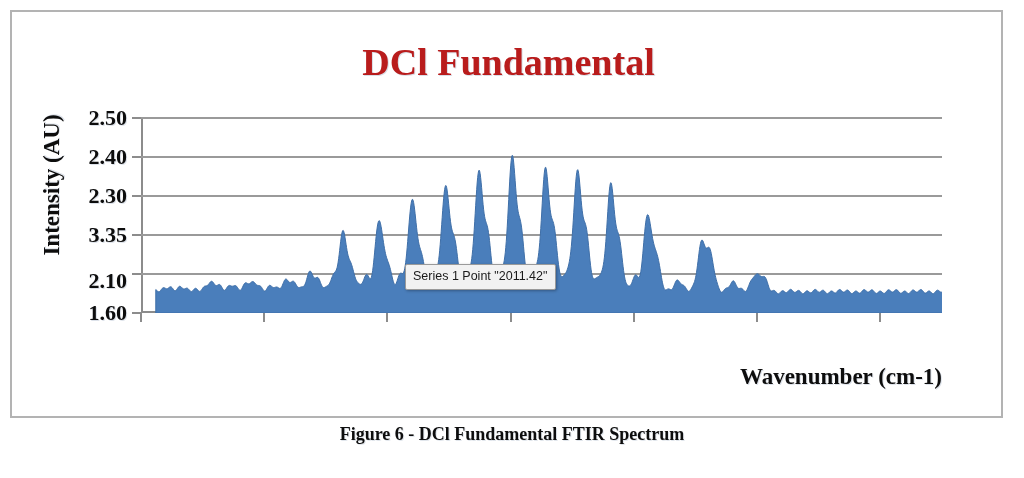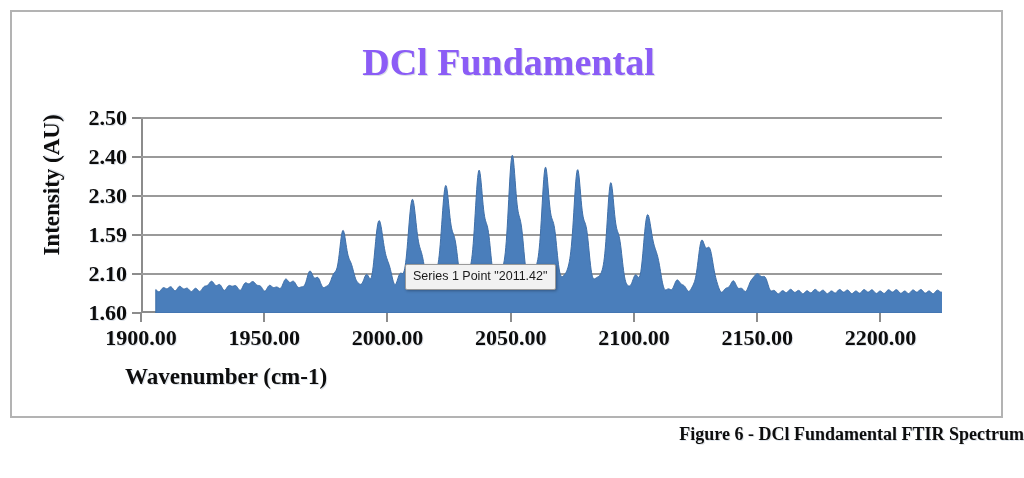--- a/index.html
+++ b/index.html
@@ -24,21 +24,21 @@
   }
 
   .chart-title{
     position:absolute;
     left:0;top:28px;
     width:993px;
     text-align:center;
     font-family:"Liberation Serif", serif;
     font-weight:bold;
     font-size:38px;
-    color:#8b5cf6;
+    color:#b91c1c;
     letter-spacing:0px;
     text-shadow:1px 1px 0 rgba(120,140,170,.28);
   }
 
   
   .plot-area{
     position:absolute;
     left:129px;   
     top:106px;    
     width:801px;
@@ -81,22 +81,22 @@
     font-family:"Liberation Serif", serif;
     font-weight:bold;font-size:22px;color:#0d0d0d;
     white-space:nowrap;
     text-shadow:1px 1px 0 rgba(120,140,170,.25);
   }
   .x-axis-labels{
     position:absolute;left:129px;top:301px;width:801px;height:40px;
   }
   .axis-title-x{
     position:absolute;
-    left:113px;top:352px;width:801px;
-    text-align:left;
+    left:129px;top:352px;width:801px;
+    text-align:right;
     font-family:"Liberation Serif", serif;
     font-weight:bold;font-size:23px;color:#0d0d0d;
     text-shadow:1px 1px 0 rgba(120,140,170,.25);
   }
   .axis-title-y{
     position:absolute;
     left:-60px;top:160px;
     width:200px;
     text-align:center;
     transform:rotate(-90deg);
@@ -126,43 +126,43 @@
     color:#1a1a1a;
     box-shadow:1px 1px 3px rgba(0,0,0,.30);
     white-space:nowrap;
     z-index:40;
   }
 
   .caption{
     position:absolute;
     left:0;top:424px;
     width:1024px;
-    text-align:right;
+    text-align:center;
     font-family:"Liberation Serif", serif;
     font-weight:bold;
     font-size:18px;
     color:#0d0d0d;
     text-shadow:1px 1px 0 rgba(120,140,170,.22);
   }
 </style>
 </head>
 <body>
 
 <div id="page">
 
   <div class="figure-frame">
 
     <div class="chart-title">DCl Fundamental</div>
 
     <div class="axis-title-y">Intensity (AU)</div>
 
     <div class="y-axis-labels">
         <div class="ylabel-val" style="top: 195px;">1.60</div>
-        <div class="ylabel-val" style="top: 156px; margin-left: 38px;">2.10</div>
-        <div class="ylabel-val" style="top: 117px;">1.59</div>
+        <div class="ylabel-val" style="top: 163px; margin-left: 38px;">2.10</div>
+        <div class="ylabel-val" style="top: 117px;">3.35</div>
         <div class="ylabel-val" style="top: 78px;">2.30</div>
         <div class="ylabel-val" style="top: 39px; margin-left: 36px;">2.40</div>
         <div class="ylabel-val" style="top: 0px; text-align: right;">2.50</div>
       </div>
 
     <div class="plot-area">
       <div class="plot-box"></div>
       <div class="grid-layer">
           <div class="gridline" style="top: 155px; border-top-color: rgb(154, 154, 154);"></div>
           <div class="gridline" style="top: 116px; border-top-color: rgb(154, 154, 154);"></div>
@@ -183,29 +183,20 @@
           <div class="xtick" style="left: 368.692px; border-left-color: rgb(140, 140, 140);"></div>
           <div class="xtick" style="left: 491.923px; border-left-color: rgb(140, 140, 140);"></div>
           <div class="xtick" style="left: 615.154px; border-left-color: rgb(140, 140, 140);"></div>
           <div class="xtick" style="left: 738.385px; border-left-color: rgb(140, 140, 140);"></div>
         </div>
       <svg class="spectrum-svg" viewBox="0 0 801 195" preserveAspectRatio="none">
         <path id="series1-path" d="M 14.79 195 L 14.79 171.61 L 15.28 171.97 L 15.77 172.43 L 16.27 172.91 L 16.76 173.33 L 17.25 173.62 L 17.75 173.74 L 18.24 173.66 L 18.73 173.37 L 19.22 172.90 L 19.72 172.30 L 20.21 171.64 L 20.70 170.99 L 21.20 170.42 L 21.69 169.98 L 22.18 169.71 L 22.67 169.62 L 23.17 169.69 L 23.66 169.89 L 24.15 170.15 L 24.65 170.42 L 25.14 170.63 L 25.63 170.74 L 26.12 170.71 L 26.62 170.54 L 27.11 170.24 L 27.60 169.87 L 28.10 169.47 L 28.59 169.11 L 29.08 168.86 L 29.58 168.77 L 30.07 168.87 L 30.56 169.17 L 31.05 169.65 L 31.55 170.26 L 32.04 170.94 L 32.53 171.60 L 33.03 172.16 L 33.52 172.55 L 34.01 172.73 L 34.50 172.65 L 35.00 172.34 L 35.49 171.82 L 35.98 171.15 L 36.48 170.41 L 36.97 169.69 L 37.46 169.06 L 37.96 168.58 L 38.45 168.32 L 38.94 168.27 L 39.43 168.44 L 39.93 168.78 L 40.42 169.23 L 40.91 169.73 L 41.41 170.20 L 41.90 170.59 L 42.39 170.85 L 42.88 170.95 L 43.38 170.91 L 43.87 170.76 L 44.36 170.54 L 44.86 170.32 L 45.35 170.16 L 45.84 170.11 L 46.33 170.21 L 46.83 170.47 L 47.32 170.89 L 47.81 171.42 L 48.31 172.00 L 48.80 172.57 L 49.29 173.06 L 49.79 173.40 L 50.28 173.55 L 50.77 173.48 L 51.26 173.21 L 51.76 172.77 L 52.25 172.21 L 52.74 171.61 L 53.24 171.05 L 53.73 170.60 L 54.22 170.33 L 54.71 170.27 L 55.21 170.43 L 55.70 170.79 L 56.19 171.29 L 56.69 171.87 L 57.18 172.44 L 57.67 172.93 L 58.16 173.26 L 58.66 173.38 L 59.15 173.27 L 59.64 172.94 L 60.14 172.41 L 60.63 171.74 L 61.12 170.99 L 61.62 170.24 L 62.11 169.55 L 62.60 168.97 L 63.09 168.53 L 63.59 168.24 L 64.08 168.07 L 64.57 167.97 L 65.07 167.90 L 65.56 167.80 L 66.05 167.62 L 66.54 167.32 L 67.04 166.89 L 67.53 166.33 L 68.02 165.68 L 68.52 165.00 L 69.01 164.36 L 69.50 163.81 L 70.00 163.43 L 70.49 163.27 L 70.98 163.34 L 71.47 163.65 L 71.97 164.15 L 72.46 164.80 L 72.95 165.51 L 73.45 166.21 L 73.94 166.82 L 74.43 167.28 L 74.92 167.55 L 75.42 167.62 L 75.91 167.51 L 76.40 167.27 L 76.90 166.96 L 77.39 166.66 L 77.88 166.46 L 78.37 166.42 L 78.87 166.58 L 79.36 166.97 L 79.85 167.58 L 80.35 168.35 L 80.84 169.24 L 81.33 170.14 L 81.83 170.97 L 82.32 171.65 L 82.81 172.10 L 83.30 172.30 L 83.80 172.21 L 84.29 171.87 L 84.78 171.31 L 85.28 170.62 L 85.77 169.85 L 86.26 169.11 L 86.75 168.45 L 87.25 167.94 L 87.74 167.60 L 88.23 167.45 L 88.73 167.45 L 89.22 167.57 L 89.71 167.76 L 90.20 167.96 L 90.70 168.11 L 91.19 168.19 L 91.68 168.17 L 92.18 168.06 L 92.67 167.89 L 93.16 167.70 L 93.66 167.56 L 94.15 167.51 L 94.64 167.61 L 95.13 167.88 L 95.63 168.33 L 96.12 168.93 L 96.61 169.65 L 97.11 170.42 L 97.60 171.15 L 98.09 171.76 L 98.58 172.17 L 99.08 172.33 L 99.57 172.20 L 100.06 171.78 L 100.56 171.08 L 101.05 170.18 L 101.54 169.15 L 102.04 168.07 L 102.53 167.05 L 103.02 166.16 L 103.51 165.46 L 104.01 165.00 L 104.50 164.77 L 104.99 164.76 L 105.49 164.92 L 105.98 165.17 L 106.47 165.45 L 106.96 165.69 L 107.46 165.82 L 107.95 165.81 L 108.44 165.65 L 108.94 165.36 L 109.43 164.96 L 109.92 164.52 L 110.41 164.10 L 110.91 163.76 L 111.40 163.55 L 111.89 163.52 L 112.39 163.67 L 112.88 164.00 L 113.37 164.46 L 113.87 165.02 L 114.36 165.60 L 114.85 166.16 L 115.34 166.64 L 115.84 167.01 L 116.33 167.26 L 116.82 167.40 L 117.32 167.46 L 117.81 167.49 L 118.30 167.55 L 118.79 167.69 L 119.29 167.95 L 119.78 168.37 L 120.27 168.93 L 120.77 169.63 L 121.26 170.41 L 121.75 171.20 L 122.24 171.93 L 122.74 172.52 L 123.23 172.90 L 123.72 173.04 L 124.22 172.90 L 124.71 172.49 L 125.20 171.86 L 125.70 171.07 L 126.19 170.19 L 126.68 169.32 L 127.17 168.54 L 127.67 167.92 L 128.16 167.51 L 128.65 167.33 L 129.15 167.37 L 129.64 167.59 L 130.13 167.95 L 130.62 168.38 L 131.12 168.81 L 131.61 169.17 L 132.10 169.43 L 132.60 169.55 L 133.09 169.56 L 133.58 169.46 L 134.08 169.30 L 134.57 169.13 L 135.06 169.00 L 135.55 168.96 L 136.05 169.03 L 136.54 169.22 L 137.03 169.50 L 137.53 169.83 L 138.02 170.14 L 138.51 170.36 L 139.00 170.42 L 139.50 170.27 L 139.99 169.85 L 140.48 169.17 L 140.98 168.25 L 141.47 167.12 L 141.96 165.88 L 142.45 164.62 L 142.95 163.43 L 143.44 162.41 L 143.93 161.64 L 144.43 161.17 L 144.92 161.01 L 145.41 161.14 L 145.91 161.52 L 146.40 162.07 L 146.89 162.71 L 147.38 163.33 L 147.88 163.86 L 148.37 164.24 L 148.86 164.43 L 149.36 164.42 L 149.85 164.25 L 150.34 163.97 L 150.83 163.65 L 151.33 163.37 L 151.82 163.20 L 152.31 163.20 L 152.81 163.41 L 153.30 163.83 L 153.79 164.45 L 154.28 165.22 L 154.78 166.08 L 155.27 166.95 L 155.76 167.76 L 156.26 168.45 L 156.75 168.97 L 157.24 169.32 L 157.74 169.48 L 158.23 169.50 L 158.72 169.41 L 159.21 169.25 L 159.71 169.09 L 160.20 168.95 L 160.69 168.84 L 161.19 168.76 L 161.68 168.67 L 162.17 168.52 L 162.66 168.25 L 163.16 167.80 L 163.65 167.09 L 164.14 166.11 L 164.64 164.84 L 165.13 163.31 L 165.62 161.59 L 166.12 159.76 L 166.61 157.94 L 167.10 156.27 L 167.59 154.85 L 168.09 153.80 L 168.58 153.17 L 169.07 153.00 L 169.57 153.27 L 170.06 153.92 L 170.55 154.87 L 171.04 155.97 L 171.54 157.12 L 172.03 158.19 L 172.52 159.07 L 173.02 159.71 L 173.51 160.06 L 174.00 160.15 L 174.49 160.04 L 174.99 159.79 L 175.48 159.53 L 175.97 159.34 L 176.47 159.33 L 176.96 159.56 L 177.45 160.07 L 177.95 160.85 L 178.44 161.89 L 178.93 163.10 L 179.42 164.40 L 179.92 165.69 L 180.41 166.88 L 180.90 167.90 L 181.40 168.68 L 181.89 169.22 L 182.38 169.50 L 182.87 169.57 L 183.37 169.47 L 183.86 169.25 L 184.35 168.98 L 184.85 168.68 L 185.34 168.40 L 185.83 168.13 L 186.32 167.86 L 186.82 167.54 L 187.31 167.14 L 187.80 166.60 L 188.30 165.89 L 188.79 165.00 L 189.28 163.92 L 189.78 162.68 L 190.27 161.34 L 190.76 159.97 L 191.25 158.64 L 191.75 157.42 L 192.24 156.37 L 192.73 155.50 L 193.23 154.81 L 193.72 154.25 L 194.21 153.71 L 194.70 153.08 L 195.20 152.22 L 195.69 151.00 L 196.18 149.28 L 196.68 146.99 L 197.17 144.09 L 197.66 140.62 L 198.16 136.66 L 198.65 132.38 L 199.14 127.99 L 199.63 123.74 L 200.13 119.87 L 200.62 116.62 L 201.11 114.21 L 201.61 112.76 L 202.10 112.35 L 202.59 112.97 L 203.08 114.52 L 203.58 116.84 L 204.07 119.73 L 204.56 122.96 L 205.06 126.29 L 205.55 129.53 L 206.04 132.49 L 206.53 135.08 L 207.03 137.25 L 207.52 139.02 L 208.01 140.45 L 208.51 141.64 L 209.00 142.72 L 209.49 143.79 L 209.99 144.96 L 210.48 146.29 L 210.97 147.81 L 211.46 149.51 L 211.96 151.35 L 212.45 153.27 L 212.94 155.19 L 213.44 157.02 L 213.93 158.70 L 214.42 160.18 L 214.91 161.45 L 215.41 162.50 L 215.90 163.36 L 216.39 164.06 L 216.89 164.63 L 217.38 165.12 L 217.87 165.55 L 218.36 165.90 L 218.86 166.17 L 219.35 166.32 L 219.84 166.31 L 220.34 166.09 L 220.83 165.64 L 221.32 164.94 L 221.82 163.99 L 222.31 162.84 L 222.80 161.56 L 223.29 160.23 L 223.79 158.96 L 224.28 157.86 L 224.77 157.03 L 225.27 156.54 L 225.76 156.42 L 226.25 156.68 L 226.74 157.27 L 227.24 158.08 L 227.73 159.01 L 228.22 159.88 L 228.72 160.54 L 229.21 160.82 L 229.70 160.58 L 230.20 159.68 L 230.69 158.05 L 231.18 155.66 L 231.67 152.51 L 232.17 148.66 L 232.66 144.20 L 233.15 139.29 L 233.65 134.08 L 234.14 128.76 L 234.63 123.52 L 235.12 118.55 L 235.62 114.03 L 236.11 110.12 L 236.60 106.95 L 237.10 104.61 L 237.59 103.16 L 238.08 102.60 L 238.57 102.92 L 239.07 104.05 L 239.56 105.89 L 240.05 108.33 L 240.55 111.22 L 241.04 114.43 L 241.53 117.80 L 242.03 121.21 L 242.52 124.54 L 243.01 127.69 L 243.50 130.59 L 244.00 133.21 L 244.49 135.51 L 244.98 137.52 L 245.48 139.27 L 245.97 140.81 L 246.46 142.20 L 246.95 143.53 L 247.45 144.86 L 247.94 146.27 L 248.43 147.81 L 248.93 149.52 L 249.42 151.41 L 249.91 153.46 L 250.40 155.62 L 250.90 157.83 L 251.39 160.00 L 251.88 162.01 L 252.38 163.77 L 252.87 165.17 L 253.36 166.13 L 253.86 166.60 L 254.35 166.57 L 254.84 166.04 L 255.33 165.09 L 255.83 163.80 L 256.32 162.30 L 256.81 160.71 L 257.31 159.16 L 257.80 157.78 L 258.29 156.65 L 258.78 155.84 L 259.28 155.36 L 259.77 155.17 L 260.26 155.20 L 260.76 155.34 L 261.25 155.47 L 261.74 155.43 L 262.24 155.06 L 262.73 154.23 L 263.22 152.82 L 263.71 150.73 L 264.21 147.91 L 264.70 144.34 L 265.19 140.05 L 265.69 135.08 L 266.18 129.54 L 266.67 123.57 L 267.16 117.33 L 267.66 111.01 L 268.15 104.81 L 268.64 98.96 L 269.14 93.65 L 269.63 89.11 L 270.12 85.49 L 270.61 82.94 L 271.11 81.55 L 271.60 81.35 L 272.09 82.31 L 272.59 84.36 L 273.08 87.34 L 273.57 91.08 L 274.07 95.37 L 274.56 99.98 L 275.05 104.68 L 275.54 109.26 L 276.04 113.57 L 276.53 117.46 L 277.02 120.87 L 277.52 123.77 L 278.01 126.20 L 278.50 128.22 L 278.99 129.94 L 279.49 131.49 L 279.98 133.01 L 280.47 134.62 L 280.97 136.42 L 281.46 138.49 L 281.95 140.86 L 282.44 143.52 L 282.94 146.42 L 283.43 149.47 L 283.92 152.55 L 284.42 155.52 L 284.91 158.24 L 285.40 160.57 L 285.90 162.41 L 286.39 163.67 L 286.88 164.31 L 287.37 164.34 L 287.87 163.81 L 288.36 162.79 L 288.85 161.42 L 289.35 159.83 L 289.84 158.17 L 290.33 156.57 L 290.82 155.15 L 291.32 154.00 L 291.81 153.16 L 292.30 152.64 L 292.80 152.39 L 293.29 152.35 L 293.78 152.41 L 294.28 152.45 L 294.77 152.32 L 295.26 151.90 L 295.75 151.04 L 296.25 149.65 L 296.74 147.63 L 297.23 144.90 L 297.73 141.43 L 298.22 137.21 L 298.71 132.26 L 299.20 126.62 L 299.70 120.39 L 300.19 113.70 L 300.68 106.71 L 301.18 99.64 L 301.67 92.70 L 302.16 86.16 L 302.65 80.27 L 303.15 75.28 L 303.64 71.40 L 304.13 68.80 L 304.63 67.58 L 305.12 67.77 L 305.61 69.31 L 306.11 72.05 L 306.60 75.78 L 307.09 80.25 L 307.58 85.17 L 308.08 90.22 L 308.57 95.15 L 309.06 99.70 L 309.56 103.72 L 310.05 107.11 L 310.54 109.85 L 311.03 112.01 L 311.53 113.69 L 312.02 115.08 L 312.51 116.37 L 313.01 117.75 L 313.50 119.40 L 313.99 121.46 L 314.48 124.01 L 314.98 127.09 L 315.47 130.64 L 315.96 134.57 L 316.46 138.74 L 316.95 142.98 L 317.44 147.08 L 317.94 150.87 L 318.43 154.17 L 318.92 156.87 L 319.41 158.87 L 319.91 160.14 L 320.40 160.70 L 320.89 160.62 L 321.39 160.01 L 321.88 159.01 L 322.37 157.77 L 322.86 156.43 L 323.36 155.12 L 323.85 153.96 L 324.34 153.03 L 324.84 152.35 L 325.33 151.92 L 325.82 151.71 L 326.32 151.65 L 326.81 151.65 L 327.30 151.59 L 327.79 151.37 L 328.29 150.88 L 328.78 149.99 L 329.27 148.60 L 329.77 146.63 L 330.26 143.98 L 330.75 140.59 L 331.24 136.40 L 331.74 131.39 L 332.23 125.55 L 332.72 118.93 L 333.22 111.62 L 333.71 103.77 L 334.20 95.58 L 334.69 87.29 L 335.19 79.22 L 335.68 71.68 L 336.17 65.00 L 336.67 59.49 L 337.16 55.42 L 337.65 52.95 L 338.15 52.18 L 338.64 53.10 L 339.13 55.57 L 339.62 59.37 L 340.12 64.19 L 340.61 69.67 L 341.10 75.44 L 341.60 81.15 L 342.09 86.47 L 342.58 91.19 L 343.07 95.16 L 343.57 98.35 L 344.06 100.82 L 344.55 102.72 L 345.05 104.26 L 345.54 105.67 L 346.03 107.21 L 346.52 109.10 L 347.02 111.50 L 347.51 114.52 L 348.00 118.19 L 348.50 122.45 L 348.99 127.18 L 349.48 132.21 L 349.98 137.32 L 350.47 142.30 L 350.96 146.91 L 351.45 150.98 L 351.95 154.37 L 352.44 157.00 L 352.93 158.82 L 353.43 159.89 L 353.92 160.27 L 354.41 160.08 L 354.90 159.45 L 355.40 158.54 L 355.89 157.48 L 356.38 156.40 L 356.88 155.38 L 357.37 154.49 L 357.86 153.75 L 358.36 153.16 L 358.85 152.70 L 359.34 152.30 L 359.83 151.90 L 360.33 151.43 L 360.82 150.81 L 361.31 149.96 L 361.81 148.78 L 362.30 147.18 L 362.79 145.08 L 363.28 142.37 L 363.78 138.96 L 364.27 134.75 L 364.76 129.66 L 365.26 123.64 L 365.75 116.68 L 366.24 108.84 L 366.73 100.23 L 367.23 91.04 L 367.72 81.56 L 368.21 72.11 L 368.71 63.08 L 369.20 54.88 L 369.69 47.90 L 370.19 42.49 L 370.68 38.92 L 371.17 37.33 L 371.66 37.76 L 372.16 40.10 L 372.65 44.10 L 373.14 49.44 L 373.64 55.69 L 374.13 62.41 L 374.62 69.16 L 375.11 75.57 L 375.61 81.31 L 376.10 86.21 L 376.59 90.20 L 377.09 93.32 L 377.58 95.73 L 378.07 97.66 L 378.56 99.37 L 379.06 101.14 L 379.55 103.25 L 380.04 105.88 L 380.54 109.15 L 381.03 113.11 L 381.52 117.70 L 382.02 122.80 L 382.51 128.21 L 383.00 133.71 L 383.49 139.06 L 383.99 144.03 L 384.48 148.45 L 384.97 152.16 L 385.47 155.10 L 385.96 157.23 L 386.45 158.61 L 386.94 159.30 L 387.44 159.43 L 387.93 159.13 L 388.42 158.52 L 388.92 157.73 L 389.41 156.87 L 389.90 156.00 L 390.40 155.17 L 390.89 154.40 L 391.38 153.70 L 391.87 153.05 L 392.37 152.42 L 392.86 151.78 L 393.35 151.11 L 393.85 150.37 L 394.34 149.52 L 394.83 148.51 L 395.32 147.28 L 395.82 145.75 L 396.31 143.83 L 396.80 141.41 L 397.30 138.36 L 397.79 134.57 L 398.28 129.94 L 398.77 124.39 L 399.27 117.92 L 399.76 110.58 L 400.25 102.52 L 400.75 93.97 L 401.24 85.22 L 401.73 76.64 L 402.23 68.62 L 402.72 61.58 L 403.21 55.88 L 403.70 51.82 L 404.20 49.58 L 404.69 49.26 L 405.18 50.77 L 405.68 53.93 L 406.17 58.44 L 406.66 63.90 L 407.15 69.88 L 407.65 75.97 L 408.14 81.77 L 408.63 86.97 L 409.13 91.38 L 409.62 94.91 L 410.11 97.60 L 410.60 99.59 L 411.10 101.09 L 411.59 102.38 L 412.08 103.72 L 412.58 105.38 L 413.07 107.56 L 413.56 110.37 L 414.06 113.86 L 414.55 117.98 L 415.04 122.61 L 415.53 127.58 L 416.03 132.66 L 416.52 137.65 L 417.01 142.32 L 417.51 146.52 L 418.00 150.11 L 418.49 153.03 L 418.98 155.27 L 419.48 156.86 L 419.97 157.88 L 420.46 158.43 L 420.96 158.61 L 421.45 158.52 L 421.94 158.24 L 422.44 157.84 L 422.93 157.35 L 423.42 156.80 L 423.91 156.18 L 424.41 155.47 L 424.90 154.66 L 425.39 153.71 L 425.89 152.60 L 426.38 151.31 L 426.87 149.80 L 427.36 148.03 L 427.86 145.96 L 428.35 143.52 L 428.84 140.64 L 429.34 137.23 L 429.83 133.21 L 430.32 128.49 L 430.81 123.03 L 431.31 116.79 L 431.80 109.84 L 432.29 102.27 L 432.79 94.27 L 433.28 86.10 L 433.77 78.07 L 434.27 70.54 L 434.76 63.87 L 435.25 58.41 L 435.74 54.43 L 436.24 52.15 L 436.73 51.65 L 437.22 52.89 L 437.72 55.74 L 438.21 59.92 L 438.70 65.08 L 439.19 70.84 L 439.69 76.78 L 440.18 82.53 L 440.67 87.77 L 441.17 92.29 L 441.66 95.97 L 442.15 98.82 L 442.64 100.94 L 443.14 102.52 L 443.63 103.82 L 444.12 105.10 L 444.62 106.62 L 445.11 108.59 L 445.60 111.17 L 446.10 114.42 L 446.59 118.34 L 447.08 122.83 L 447.57 127.73 L 448.07 132.85 L 448.56 137.95 L 449.05 142.83 L 449.55 147.28 L 450.04 151.17 L 450.53 154.39 L 451.02 156.91 L 451.52 158.74 L 452.01 159.95 L 452.50 160.63 L 453.00 160.90 L 453.49 160.87 L 453.98 160.66 L 454.48 160.36 L 454.97 160.04 L 455.46 159.72 L 455.95 159.42 L 456.45 159.15 L 456.94 158.86 L 457.43 158.54 L 457.93 158.16 L 458.42 157.68 L 458.91 157.08 L 459.40 156.35 L 459.90 155.45 L 460.39 154.35 L 460.88 153.01 L 461.38 151.35 L 461.87 149.31 L 462.36 146.78 L 462.85 143.66 L 463.35 139.84 L 463.84 135.24 L 464.33 129.83 L 464.83 123.62 L 465.32 116.68 L 465.81 109.18 L 466.31 101.35 L 466.80 93.49 L 467.29 85.94 L 467.78 79.08 L 468.28 73.25 L 468.77 68.77 L 469.26 65.86 L 469.76 64.66 L 470.25 65.16 L 470.74 67.27 L 471.23 70.76 L 471.73 75.31 L 472.22 80.56 L 472.71 86.12 L 473.21 91.63 L 473.70 96.76 L 474.19 101.28 L 474.68 105.06 L 475.18 108.08 L 475.67 110.41 L 476.16 112.20 L 476.66 113.67 L 477.15 115.06 L 477.64 116.59 L 478.14 118.46 L 478.63 120.82 L 479.12 123.73 L 479.61 127.18 L 480.11 131.11 L 480.60 135.38 L 481.09 139.82 L 481.59 144.25 L 482.08 148.50 L 482.57 152.42 L 483.06 155.89 L 483.56 158.85 L 484.05 161.28 L 484.54 163.21 L 485.04 164.69 L 485.53 165.80 L 486.02 166.62 L 486.52 167.21 L 487.01 167.62 L 487.50 167.88 L 487.99 167.99 L 488.49 167.94 L 488.98 167.71 L 489.47 167.26 L 489.97 166.57 L 490.46 165.65 L 490.95 164.51 L 491.44 163.22 L 491.94 161.83 L 492.43 160.45 L 492.92 159.18 L 493.42 158.12 L 493.91 157.34 L 494.40 156.91 L 494.89 156.83 L 495.39 157.08 L 495.88 157.58 L 496.37 158.21 L 496.87 158.84 L 497.36 159.30 L 497.85 159.41 L 498.35 159.01 L 498.84 157.96 L 499.33 156.16 L 499.82 153.56 L 500.32 150.14 L 500.81 145.97 L 501.30 141.13 L 501.80 135.78 L 502.29 130.10 L 502.78 124.29 L 503.27 118.58 L 503.77 113.19 L 504.26 108.32 L 504.75 104.15 L 505.25 100.82 L 505.74 98.43 L 506.23 97.01 L 506.72 96.57 L 507.22 97.05 L 507.71 98.34 L 508.20 100.32 L 508.70 102.83 L 509.19 105.72 L 509.68 108.81 L 510.18 111.96 L 510.67 115.05 L 511.16 117.97 L 511.65 120.66 L 512.15 123.08 L 512.64 125.23 L 513.13 127.13 L 513.63 128.82 L 514.12 130.35 L 514.61 131.81 L 515.10 133.25 L 515.60 134.75 L 516.09 136.38 L 516.58 138.19 L 517.08 140.21 L 517.57 142.47 L 518.06 144.97 L 518.56 147.68 L 519.05 150.56 L 519.54 153.54 L 520.03 156.55 L 520.53 159.50 L 521.02 162.28 L 521.51 164.80 L 522.01 167.00 L 522.50 168.80 L 522.99 170.19 L 523.48 171.14 L 523.98 171.71 L 524.47 171.93 L 524.96 171.89 L 525.46 171.69 L 525.95 171.40 L 526.44 171.13 L 526.93 170.94 L 527.43 170.86 L 527.92 170.91 L 528.41 171.07 L 528.91 171.29 L 529.40 171.51 L 529.89 171.65 L 530.39 171.64 L 530.88 171.42 L 531.37 170.94 L 531.86 170.21 L 532.36 169.24 L 532.85 168.08 L 533.34 166.82 L 533.84 165.55 L 534.33 164.35 L 534.82 163.34 L 535.31 162.57 L 535.81 162.09 L 536.30 161.92 L 536.79 162.05 L 537.29 162.42 L 537.78 162.98 L 538.27 163.64 L 538.76 164.34 L 539.26 165.00 L 539.75 165.58 L 540.24 166.04 L 540.74 166.39 L 541.23 166.65 L 541.72 166.87 L 542.22 167.10 L 542.71 167.38 L 543.20 167.76 L 543.69 168.27 L 544.19 168.91 L 544.68 169.66 L 545.17 170.48 L 545.67 171.30 L 546.16 172.06 L 546.65 172.69 L 547.14 173.13 L 547.64 173.33 L 548.13 173.28 L 548.62 172.98 L 549.12 172.46 L 549.61 171.77 L 550.10 170.95 L 550.60 170.05 L 551.09 169.11 L 551.58 168.15 L 552.07 167.16 L 552.57 166.10 L 553.06 164.91 L 553.55 163.52 L 554.05 161.82 L 554.54 159.76 L 555.03 157.27 L 555.52 154.33 L 556.02 150.97 L 556.51 147.24 L 557.00 143.26 L 557.50 139.19 L 557.99 135.20 L 558.48 131.49 L 558.97 128.23 L 559.47 125.57 L 559.96 123.62 L 560.45 122.44 L 560.95 122.00 L 561.44 122.24 L 561.93 123.02 L 562.43 124.20 L 562.92 125.57 L 563.41 126.95 L 563.90 128.19 L 564.40 129.16 L 564.89 129.79 L 565.38 130.07 L 565.88 130.05 L 566.37 129.82 L 566.86 129.51 L 567.35 129.28 L 567.85 129.27 L 568.34 129.62 L 568.83 130.42 L 569.33 131.71 L 569.82 133.50 L 570.31 135.74 L 570.80 138.34 L 571.30 141.19 L 571.79 144.16 L 572.28 147.15 L 572.78 150.04 L 573.27 152.77 L 573.76 155.29 L 574.26 157.59 L 574.75 159.68 L 575.24 161.60 L 575.73 163.38 L 576.23 165.06 L 576.72 166.66 L 577.21 168.18 L 577.71 169.61 L 578.20 170.92 L 578.69 172.07 L 579.18 173.00 L 579.68 173.69 L 580.17 174.11 L 580.66 174.24 L 581.16 174.11 L 581.65 173.75 L 582.14 173.22 L 582.64 172.60 L 583.13 171.95 L 583.62 171.34 L 584.11 170.82 L 584.61 170.42 L 585.10 170.14 L 585.59 169.95 L 586.09 169.82 L 586.58 169.69 L 587.07 169.49 L 587.56 169.18 L 588.06 168.72 L 588.55 168.09 L 589.04 167.31 L 589.54 166.41 L 590.03 165.47 L 590.52 164.56 L 591.01 163.77 L 591.51 163.18 L 592.00 162.85 L 592.49 162.84 L 592.99 163.14 L 593.48 163.73 L 593.97 164.56 L 594.47 165.56 L 594.96 166.63 L 595.45 167.68 L 595.94 168.62 L 596.44 169.40 L 596.93 169.96 L 597.42 170.30 L 597.92 170.45 L 598.41 170.45 L 598.90 170.37 L 599.39 170.27 L 599.89 170.23 L 600.38 170.29 L 600.87 170.50 L 601.37 170.86 L 601.86 171.35 L 602.35 171.90 L 602.84 172.47 L 603.34 172.96 L 603.83 173.31 L 604.32 173.44 L 604.82 173.30 L 605.31 172.89 L 605.80 172.19 L 606.30 171.25 L 606.79 170.12 L 607.28 168.86 L 607.77 167.56 L 608.27 166.27 L 608.76 165.06 L 609.25 163.96 L 609.75 163.00 L 610.24 162.17 L 610.73 161.45 L 611.22 160.80 L 611.72 160.21 L 612.21 159.62 L 612.70 159.03 L 613.20 158.42 L 613.69 157.81 L 614.18 157.21 L 614.68 156.67 L 615.17 156.22 L 615.66 155.89 L 616.15 155.73 L 616.65 155.74 L 617.14 155.92 L 617.63 156.25 L 618.13 156.67 L 618.62 157.15 L 619.11 157.63 L 619.60 158.04 L 620.10 158.35 L 620.59 158.54 L 621.08 158.60 L 621.58 158.57 L 622.07 158.49 L 622.56 158.42 L 623.05 158.44 L 623.55 158.62 L 624.04 159.03 L 624.53 159.69 L 625.03 160.63 L 625.52 161.83 L 626.01 163.25 L 626.51 164.82 L 627.00 166.45 L 627.49 168.04 L 627.98 169.50 L 628.48 170.75 L 628.97 171.73 L 629.46 172.42 L 629.96 172.82 L 630.45 172.96 L 630.94 172.91 L 631.43 172.75 L 631.93 172.55 L 632.42 172.40 L 632.91 172.37 L 633.41 172.48 L 633.90 172.76 L 634.39 173.19 L 634.88 173.73 L 635.38 174.32 L 635.87 174.88 L 636.36 175.34 L 636.86 175.65 L 637.35 175.77 L 637.84 175.68 L 638.34 175.39 L 638.83 174.95 L 639.32 174.41 L 639.81 173.85 L 640.31 173.34 L 640.80 172.94 L 641.29 172.71 L 641.79 172.66 L 642.28 172.80 L 642.77 173.08 L 643.26 173.47 L 643.76 173.88 L 644.25 174.25 L 644.74 174.51 L 645.24 174.61 L 645.73 174.52 L 646.22 174.25 L 646.72 173.82 L 647.21 173.28 L 647.70 172.70 L 648.19 172.15 L 648.69 171.71 L 649.18 171.42 L 649.67 171.34 L 650.17 171.46 L 650.66 171.77 L 651.15 172.23 L 651.64 172.76 L 652.14 173.31 L 652.63 173.79 L 653.12 174.15 L 653.62 174.34 L 654.11 174.34 L 654.60 174.17 L 655.09 173.85 L 655.59 173.46 L 656.08 173.04 L 656.57 172.69 L 657.07 172.46 L 657.56 172.40 L 658.05 172.53 L 658.55 172.84 L 659.04 173.30 L 659.53 173.86 L 660.02 174.45 L 660.52 175.00 L 661.01 175.42 L 661.50 175.68 L 662.00 175.74 L 662.49 175.59 L 662.98 175.26 L 663.47 174.79 L 663.97 174.26 L 664.46 173.73 L 664.95 173.28 L 665.45 172.96 L 665.94 172.82 L 666.43 172.86 L 666.92 173.07 L 667.42 173.41 L 667.91 173.82 L 668.40 174.23 L 668.90 174.56 L 669.39 174.76 L 669.88 174.79 L 670.38 174.62 L 670.87 174.27 L 671.36 173.78 L 671.85 173.20 L 672.35 172.60 L 672.84 172.07 L 673.33 171.66 L 673.83 171.43 L 674.32 171.40 L 674.81 171.58 L 675.30 171.93 L 675.80 172.40 L 676.29 172.93 L 676.78 173.43 L 677.28 173.85 L 677.77 174.13 L 678.26 174.22 L 678.76 174.14 L 679.25 173.89 L 679.74 173.52 L 680.23 173.10 L 680.73 172.70 L 681.22 172.39 L 681.71 172.22 L 682.21 172.23 L 682.70 172.44 L 683.19 172.83 L 683.68 173.35 L 684.18 173.94 L 684.67 174.54 L 685.16 175.06 L 685.66 175.44 L 686.15 175.65 L 686.64 175.64 L 687.13 175.44 L 687.63 175.07 L 688.12 174.60 L 688.61 174.08 L 689.11 173.60 L 689.60 173.22 L 690.09 172.99 L 690.59 172.94 L 691.08 173.07 L 691.57 173.35 L 692.06 173.74 L 692.56 174.17 L 693.05 174.56 L 693.54 174.86 L 694.04 174.99 L 694.53 174.94 L 695.02 174.70 L 695.51 174.28 L 696.01 173.73 L 696.50 173.12 L 696.99 172.53 L 697.49 172.02 L 697.98 171.66 L 698.47 171.49 L 698.96 171.53 L 699.46 171.75 L 699.95 172.14 L 700.44 172.61 L 700.94 173.12 L 701.43 173.57 L 701.92 173.91 L 702.42 174.10 L 702.91 174.10 L 703.40 173.93 L 703.89 173.61 L 704.39 173.20 L 704.88 172.76 L 705.37 172.38 L 705.87 172.11 L 706.36 172.00 L 706.85 172.09 L 707.34 172.38 L 707.84 172.83 L 708.33 173.39 L 708.82 174.01 L 709.32 174.59 L 709.81 175.08 L 710.30 175.42 L 710.80 175.56 L 711.29 175.49 L 711.78 175.24 L 712.27 174.85 L 712.77 174.37 L 713.26 173.88 L 713.75 173.46 L 714.25 173.15 L 714.74 173.02 L 715.23 173.06 L 715.72 173.28 L 716.22 173.63 L 716.71 174.06 L 717.20 174.50 L 717.70 174.87 L 718.19 175.12 L 718.68 175.19 L 719.17 175.06 L 719.67 174.75 L 720.16 174.27 L 720.65 173.69 L 721.15 173.07 L 721.64 172.49 L 722.13 172.02 L 722.63 171.72 L 723.12 171.61 L 723.61 171.70 L 724.10 171.98 L 724.60 172.38 L 725.09 172.86 L 725.58 173.32 L 726.08 173.72 L 726.57 173.98 L 727.06 174.07 L 727.55 173.97 L 728.05 173.72 L 728.54 173.33 L 729.03 172.89 L 729.53 172.45 L 730.02 172.09 L 730.51 171.87 L 731.00 171.83 L 731.50 171.99 L 731.99 172.34 L 732.48 172.84 L 732.98 173.44 L 733.47 174.06 L 733.96 174.62 L 734.46 175.07 L 734.95 175.34 L 735.44 175.41 L 735.93 175.29 L 736.43 175.00 L 736.92 174.58 L 737.41 174.11 L 737.91 173.67 L 738.40 173.31 L 738.89 173.09 L 739.38 173.05 L 739.88 173.19 L 740.37 173.49 L 740.86 173.90 L 741.36 174.36 L 741.85 174.80 L 742.34 175.15 L 742.84 175.34 L 743.33 175.35 L 743.82 175.15 L 744.31 174.77 L 744.81 174.24 L 745.30 173.64 L 745.79 173.02 L 746.29 172.48 L 746.78 172.06 L 747.27 171.82 L 747.76 171.78 L 748.26 171.93 L 748.75 172.24 L 749.24 172.66 L 749.74 173.12 L 750.23 173.55 L 750.72 173.87 L 751.21 174.04 L 751.71 174.03 L 752.20 173.85 L 752.69 173.51 L 753.19 173.07 L 753.68 172.60 L 754.17 172.16 L 754.67 171.83 L 755.16 171.67 L 755.65 171.69 L 756.14 171.92 L 756.64 172.33 L 757.13 172.87 L 757.62 173.49 L 758.12 174.09 L 758.61 174.62 L 759.10 175.01 L 759.59 175.22 L 760.09 175.22 L 760.58 175.04 L 761.07 174.71 L 761.57 174.29 L 762.06 173.84 L 762.55 173.44 L 763.04 173.15 L 763.54 173.03 L 764.03 173.08 L 764.52 173.31 L 765.02 173.69 L 765.51 174.15 L 766.00 174.63 L 766.50 175.06 L 766.99 175.38 L 767.48 175.52 L 767.97 175.46 L 768.47 175.20 L 768.96 174.76 L 769.45 174.20 L 769.95 173.59 L 770.44 172.99 L 770.93 172.49 L 771.42 172.13 L 771.92 171.96 L 772.41 171.99 L 772.90 172.20 L 773.40 172.55 L 773.89 172.97 L 774.38 173.41 L 774.88 173.78 L 775.37 174.02 L 775.86 174.10 L 776.35 174.00 L 776.85 173.72 L 777.34 173.32 L 777.83 172.83 L 778.33 172.34 L 778.82 171.92 L 779.31 171.63 L 779.80 171.52 L 780.30 171.61 L 780.79 171.90 L 781.28 172.35 L 781.78 172.92 L 782.27 173.54 L 782.76 174.12 L 783.25 174.60 L 783.75 174.92 L 784.24 175.05 L 784.73 174.99 L 785.23 174.75 L 785.72 174.39 L 786.21 173.97 L 786.71 173.55 L 787.20 173.21 L 787.69 173.00 L 788.18 172.97 L 788.68 173.12 L 789.17 173.44 L 789.66 173.88 L 790.16 174.38 L 790.65 174.87 L 791.14 175.29 L 791.63 175.56 L 792.13 175.64 L 792.62 175.52 L 793.11 175.20 L 793.61 174.72 L 794.10 174.14 L 794.59 173.54 L 795.08 172.97 L 795.58 172.52 L 796.07 172.24 L 796.56 172.14 L 797.06 172.24 L 797.55 172.50 L 798.04 172.88 L 798.54 173.30 L 799.03 173.70 L 799.52 174.01 L 800.01 174.17 L 800.51 174.16 L 801.00 173.96 L 801.49 173.61 L 801.99 173.14 L 802.48 172.62 L 802.97 172.12 L 803.46 171.72 L 803.96 171.47 L 804.45 171.42 L 804.94 171.57 L 805.44 171.91 L 805.93 172.41 L 806.42 172.99 L 806.92 173.59 L 807.41 174.13 L 807.90 174.55 L 808.39 174.80 L 808.39 195 Z" fill="#4a7ebb" stroke="#3f6fa8" stroke-width="1" stroke-linejoin="round"></path>
       </svg>
     </div>
 
-    <div class="x-axis-labels">
-        <div class="xlabel-val" style="left: 0px;">1900.00</div>
-        <div class="xlabel-val" style="left: 123.231px;">1950.00</div>
-        <div class="xlabel-val" style="left: 246.462px;">2000.00</div>
-        <div class="xlabel-val" style="left: 369.692px;">2050.00</div>
-        <div class="xlabel-val" style="left: 492.923px;">2100.00</div>
-        <div class="xlabel-val" style="left: 616.154px;">2150.00</div>
-        <div class="xlabel-val" style="left: 739.385px;">2200.00</div>
-      </div>
 
     <div class="axis-title-x">Wavenumber  (cm-1)</div>
 
     <div class="tooltip">
       <div>Series 1 Point "2011.42"</div>
     </div>
 
   </div>
 
   <div class="caption">Figure 6 - DCl Fundamental FTIR Spectrum</div>

